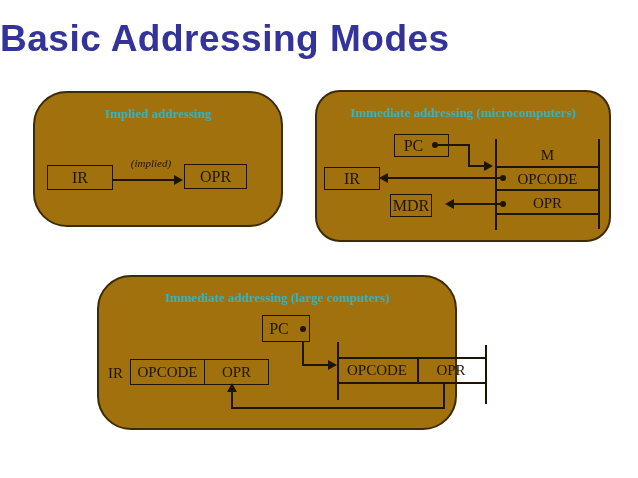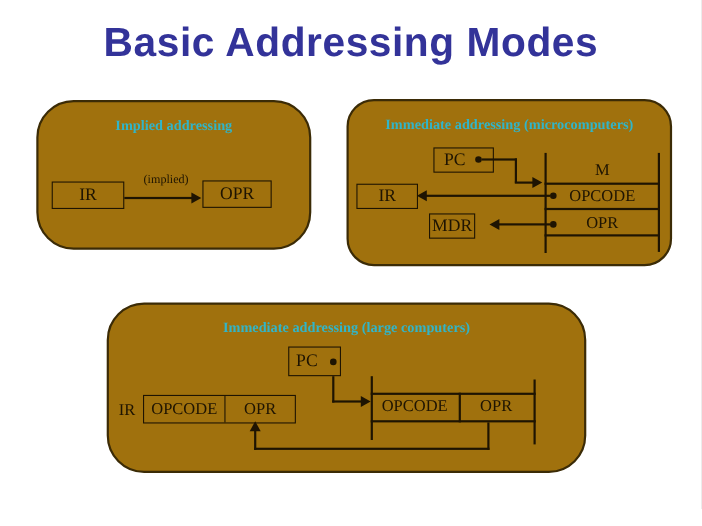--- a/index.html
+++ b/index.html
@@ -2,39 +2,39 @@
 <html style="--page_bg: #FFFFFF; --panel_bg: #A0710D; --panel_border: #3B2B06; --heading: #333399; --caption: #31B5C8; --line: #1E1402;"><head>
 <meta charset="utf-8">
 <style>
   :root{
     --page_bg:#FFFFFF; --panel_bg:#A0710D; --panel_border:#3B2B06;
     --heading:#333399; --caption:#31B5C8; --line:#1E1402;
   }
   *{margin:0;padding:0;box-sizing:border-box;}
   body{background:#888;font-family:"Liberation Serif",serif;}
   .page{position:relative;width:638px;height:478px;background:var(--page_bg,#fff);overflow:hidden;}
-  .heading{position:absolute;top:16px;left:0;width:100%;text-align:center;
+  .heading{position:absolute;top:16px;left:0;width:100%;text-align:left;
     font-family:"Liberation Sans",sans-serif;font-weight:bold;font-size:37px;
     line-height:46px;color:var(--heading,#333399);letter-spacing:0.5px;}
   .panel{position:absolute;background:var(--panel_bg,#A0710D);
     border:2px solid var(--panel_border,#3B2B06);border-radius:34px;}
   .cap{position:absolute;left:0;right:0;text-align:center;font-weight:bold;
     font-size:13px;color:var(--caption,#31B5C8);}
   .box{position:absolute;border:1.5px solid var(--line,#1E1402);color:var(--line,#1E1402);
     display:flex;align-items:center;justify-content:center;font-size:16px;}
   .hline{position:absolute;height:2px;background:var(--line,#1E1402);}
   .vline{position:absolute;width:2px;background:var(--line,#1E1402);}
   .dot{position:absolute;width:6px;height:6px;border-radius:50%;background:var(--line,#1E1402);}
   .arr-r{position:absolute;width:0;height:0;border-top:5px solid transparent;
     border-bottom:5px solid transparent;border-left:9px solid var(--line,#1E1402);}
   .arr-l{position:absolute;width:0;height:0;border-top:5px solid transparent;
     border-bottom:5px solid transparent;border-right:9px solid var(--line,#1E1402);}
   .arr-u{position:absolute;width:0;height:0;border-left:5px solid transparent;
     border-right:5px solid transparent;border-bottom:9px solid var(--line,#1E1402);}
-  .note{position:absolute;font-size:11px;color:var(--line,#1E1402);text-align:center;}
+  .note{position:absolute;font-size:11px;color:var(--line,#1E1402);text-align:center;font-style:italic;}
   .mlabel{position:absolute;text-align:center;font-size:15px;color:var(--line,#1E1402);}
   .txt{position:absolute;font-size:15px;color:var(--line,#1E1402);}
   .cell{display:flex;align-items:center;justify-content:center;height:100%;font-size:15px;}
 </style>
 </head>
 <body>
 
 <div class="page">
 
   <div class="heading">Basic Addressing Modes</div>
@@ -73,21 +73,21 @@
 
     <div class="hline" style="left:65px;top:85px;width:118px;"></div>
     <div class="arr-l" style="left:62px;top:81px;"></div>
     <div class="box" style="left:7px;top:75px;width:56px;height:23px;">IR</div>
 
     <div class="hline" style="left:131px;top:111px;width:52px;"></div>
     <div class="arr-l" style="left:128px;top:107px;"></div>
     <div class="box" style="left:73px;top:102px;width:42px;height:23px;">MDR</div>
   </div>
 
-  <div class="panel" style="left:97px;top:275px;width:436px;height:155px;">
+  <div class="panel" style="left:97px;top:275px;width:360px;height:155px;">
     <div class="cap" style="top:13px;">Immediate addressing (large computers)</div>
 
     <div class="box" style="left:163px;top:38px;width:48px;height:27px;padding-right:14px;">PC</div>
     <div class="dot" style="left:201px;top:49px;"></div>
     <div class="vline" style="left:203px;top:65px;height:24px;"></div>
     <div class="hline" style="left:203px;top:87px;width:28px;"></div>
     <div class="arr-r" style="left:229px;top:83px;"></div>
 
     <div class="txt" style="left:9px;top:88px;">IR</div>
     <div class="box" style="left:31px;top:82px;width:139px;height:26px;padding:0;">

